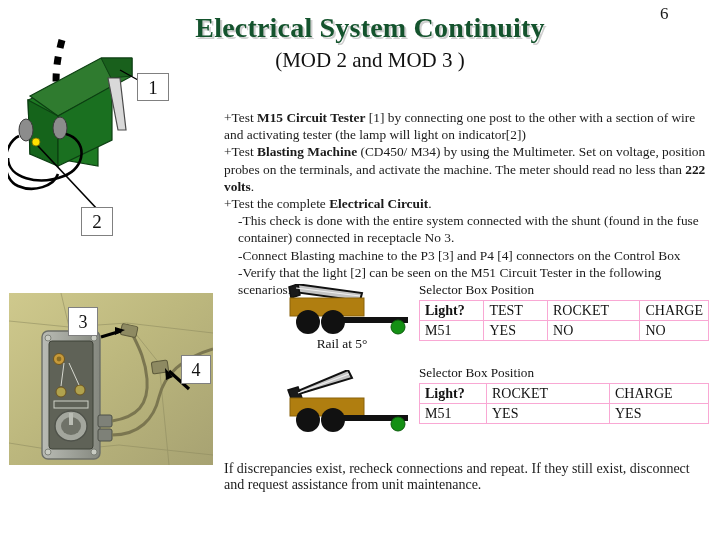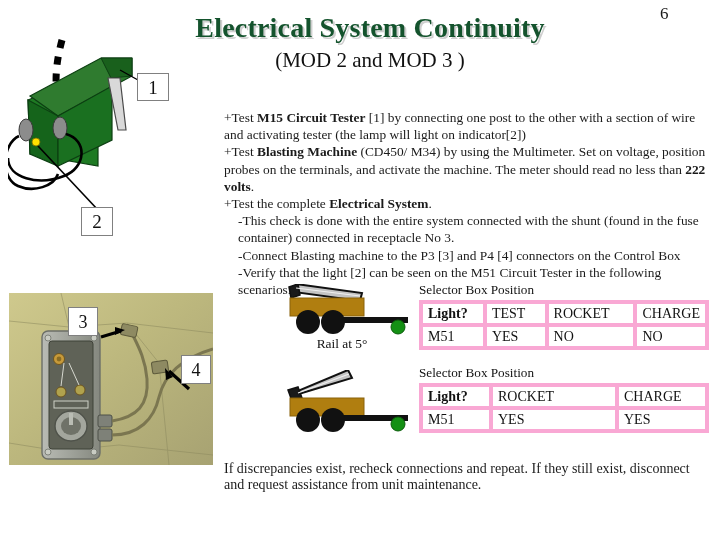--- a/index.html
+++ b/index.html
@@ -145,21 +145,21 @@
   #table2-title { left: 419px; top: 365px; }
 
   table.selector-table {
     position: absolute;
     border-collapse: collapse;
     font-size: 14px;
     color: #111;
     background: #fff;
   }
   table.selector-table td, table.selector-table th {
-    border: 4px solid #f9a8d4;
+    border: 1px solid #f9a8d4;
     padding: 1px 5px;
     text-align: left;
     font-weight: normal;
     height: 17px;
     white-space: nowrap;
   }
   table.selector-table .hdr-light { font-weight: bold; }
   #table-1 { left: 419px; top: 300px; width: 290px; }
   #table-2 { left: 419px; top: 383px; width: 290px; }
   #table-1 td:nth-child(1), #table-1 th:nth-child(1) { width: 56px; }
@@ -280,21 +280,21 @@
         <polygon points="156,75 164,84 157,87" stroke="none"></polygon>
       </g>
     </svg>
   </div>
   <div class="callout" id="callout-3">3</div>
   <div class="callout" id="callout-4">4</div>
 
   <div id="body-text">
     <p><span>+Test </span><b>M15 Circuit Tester</b><span> [1] by connecting one post to the other with a section of wire and activating tester (the lamp will light on indicator[2])</span></p>
     <p><span>+Test </span><b>Blasting Machine</b><span> (CD450/ M34) by using the Multimeter.  Set on voltage, position probes on the terminals, and activate the machine.  The meter should read no less than </span><b>222 volts</b><span>.</span></p>
-    <p><span>+Test the complete </span><b>Electrical System</b><span>.</span></p>
+    <p><span>+Test the complete </span><b>Electrical Circuit</b><span>.</span></p>
     <p class="lvl2">-This check is done with the entire system connected with the shunt (found in the fuse container) connected in receptacle No 3.</p>
     <p class="lvl2">-Connect Blasting machine to the P3 [3] and P4 [4] connectors on the Control Box</p>
     <p class="lvl2">-Verify that the light [2] can be seen on the M51 Circuit Tester in the following scenarios.</p>
   </div>
 
   <div id="launcher-5">
     <svg width="140" height="60" viewBox="0 0 140 60" xmlns="http://www.w3.org/2000/svg">
 
       <g>
         <polygon points="18,8 20,0 86,9 84,17" fill="#C4C4C4" stroke="#111111" stroke-width="2"></polygon>

